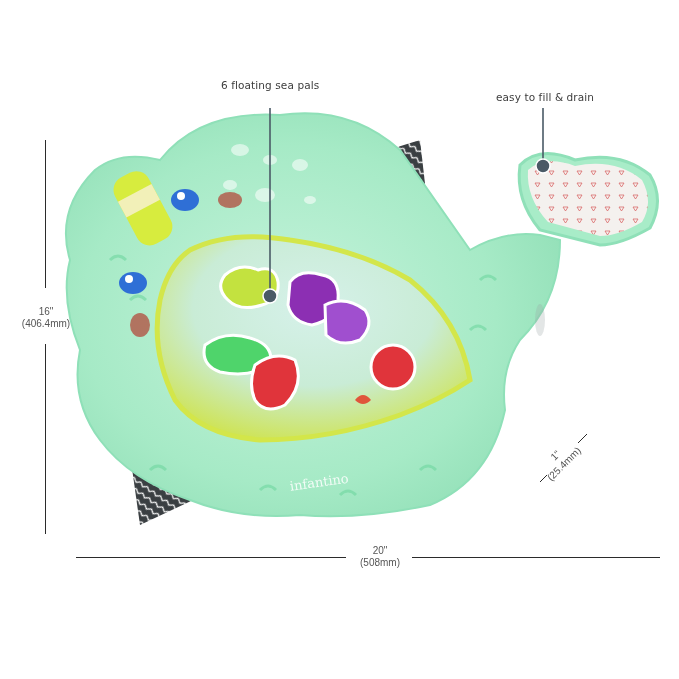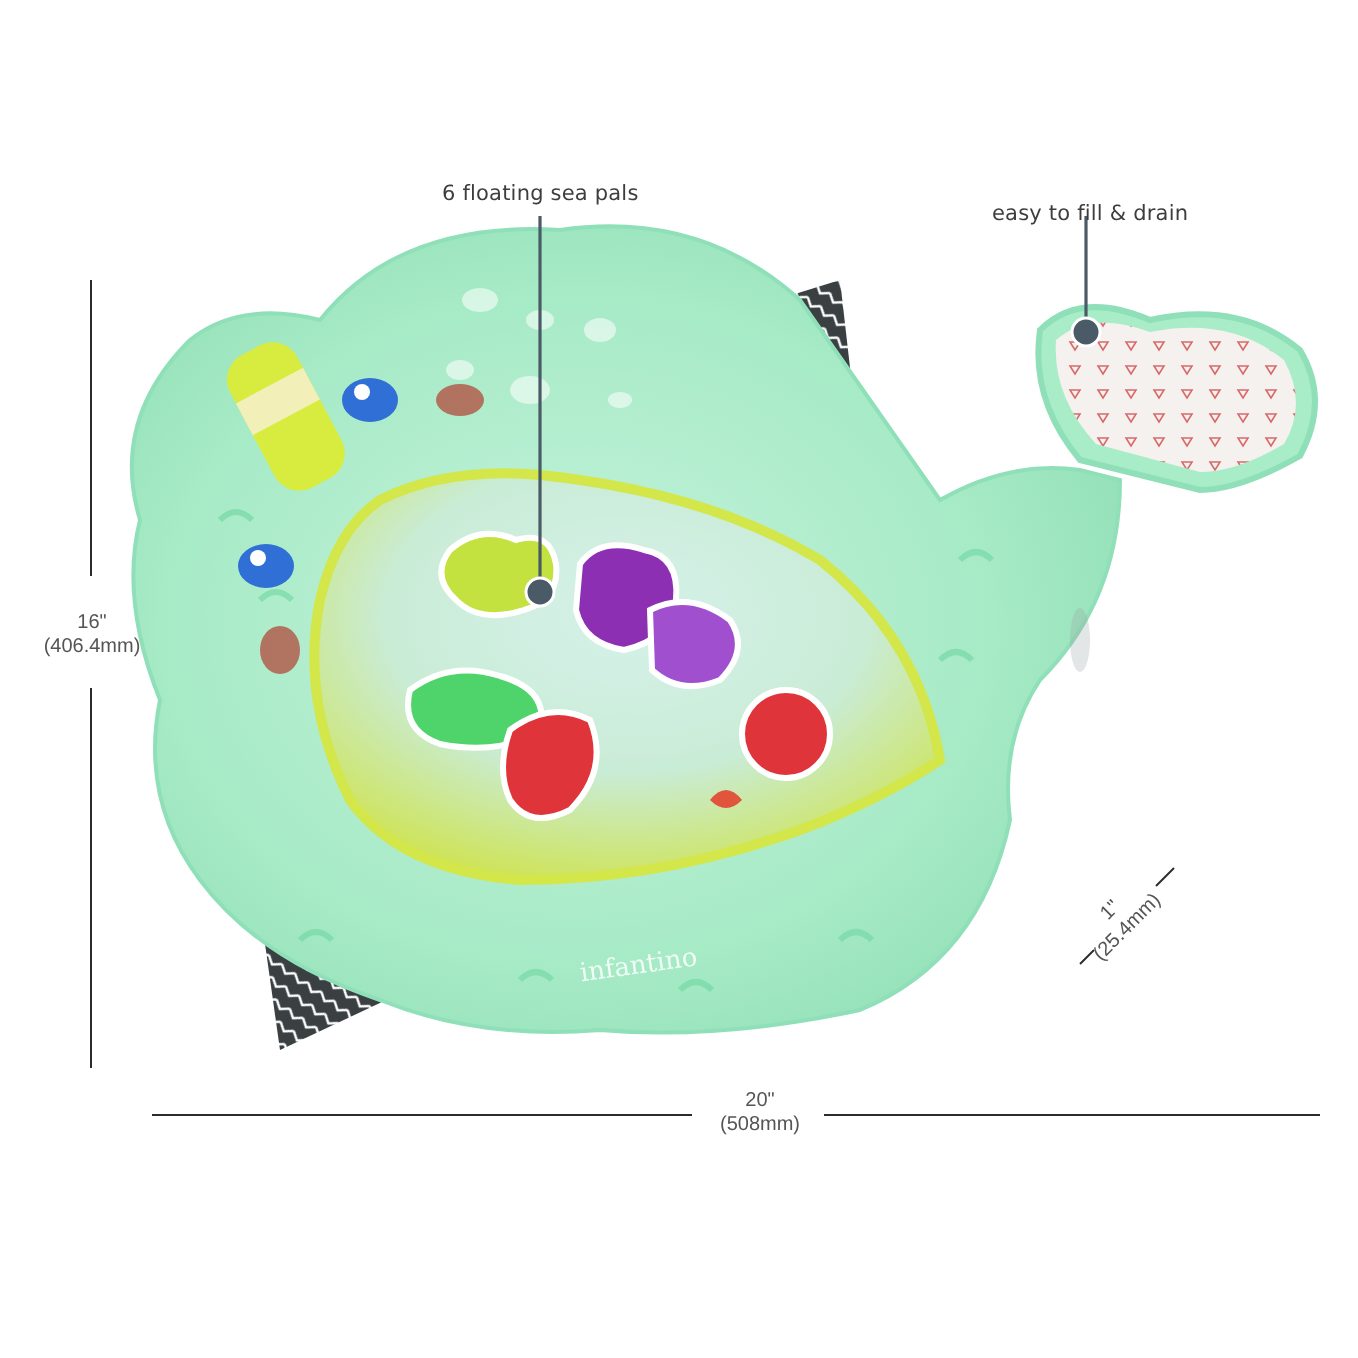--- a/index.html
+++ b/index.html
@@ -97,22 +97,22 @@
 
   <line x1="270" y1="108" x2="270" y2="293" stroke="#4a5a66" stroke-width="1.6"></line>
   <circle cx="270" cy="296" r="7" fill="#4a5a66" stroke="#ffffff" stroke-width="1.5"></circle>
   <line x1="543" y1="108" x2="543" y2="163" stroke="#4a5a66" stroke-width="1.6"></line>
   <circle cx="543" cy="166" r="7" fill="#4a5a66" stroke="#ffffff" stroke-width="1.5"></circle>
 
   <line x1="540" y1="482" x2="547" y2="475" stroke="#2b2b2b" stroke-width="1"></line>
   <line x1="578" y1="443" x2="587" y2="434" stroke="#2b2b2b" stroke-width="1"></line>
 </svg>
 
-<div class="callout-label" style="left:221px; top:91px;">6 floating sea pals</div>
-<div class="callout-label" style="left:496px; top:101px;">easy to fill &amp; drain</div>
+<div class="callout-label" style="left:221px; top:79px;">6 floating sea pals</div>
+<div class="callout-label" style="left:496px; top:91px;">easy to fill &amp; drain</div>
 
 <div class="line" style="left:45px; top:140px; width:1px; height:148px;"></div>
 <div class="dim-text" style="left:6px; top:306px; width:80px;">
   <div>16"</div>
   <div>(406.4mm)</div>
 </div>
 <div class="line" style="left:45px; top:344px; width:1px; height:190px;"></div>
 
 <div class="line" style="left:76px; top:557px; width:270px; height:1px;"></div>
 <div class="dim-text" style="left:340px; top:545px; width:80px;">

